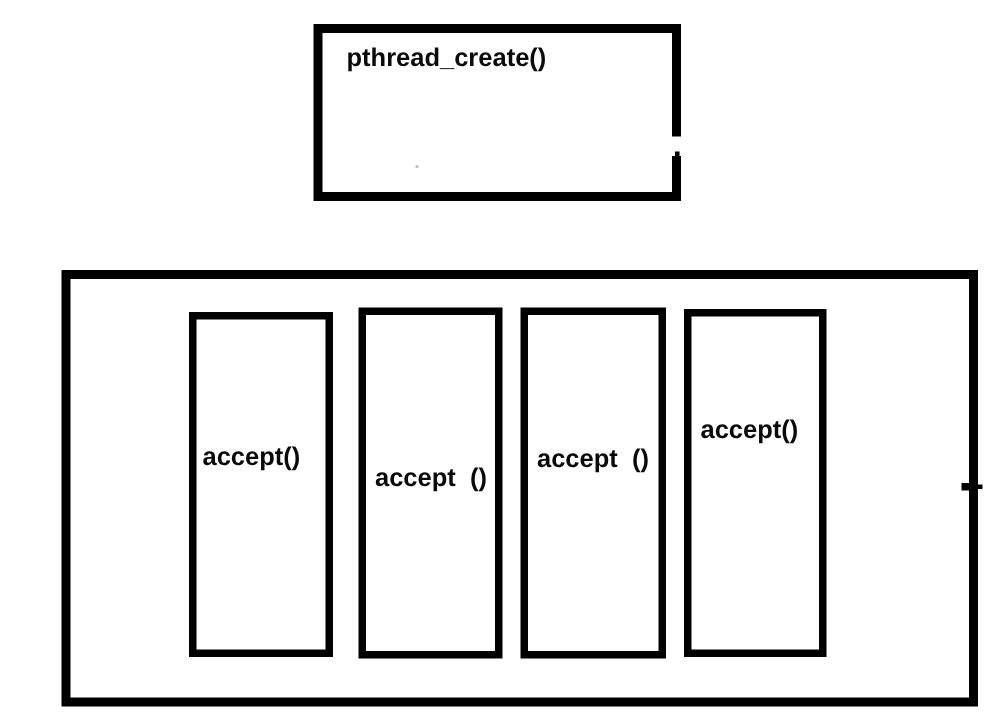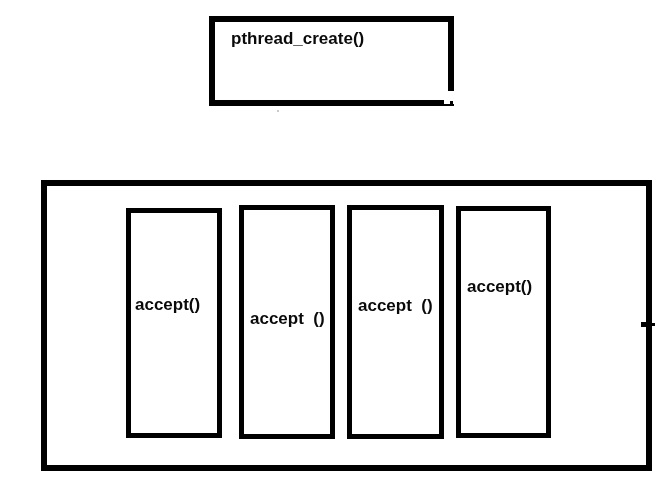--- a/index.html
+++ b/index.html
@@ -48,21 +48,21 @@
     height: 2px;
     border-radius: 50%;
     background: #b8b8b8;
   }
 </style>
 </head>
 <body>
 
 <div class="canvas">
 
-  <div class="box" style="left:209px; top:16px; width:245px; height:90px;">
+  <div class="box" style="left:209px; top:16px; width:245px; height:118px;">
     <div class="label" style="left:16px; top:7px;">pthread_create()</div>
   </div>
 
   <div class="patch-white" style="left:444px; top:91px; width:14px; height:13px;"></div>
   <div class="patch-black" style="left:450px; top:101px; width:3px; height:4px;"></div>
 
   <div class="stray-dot" style="left:277px; top:110px;"></div>
 
   <div class="box" style="left:41px; top:180px; width:611px; height:291px;">
 

